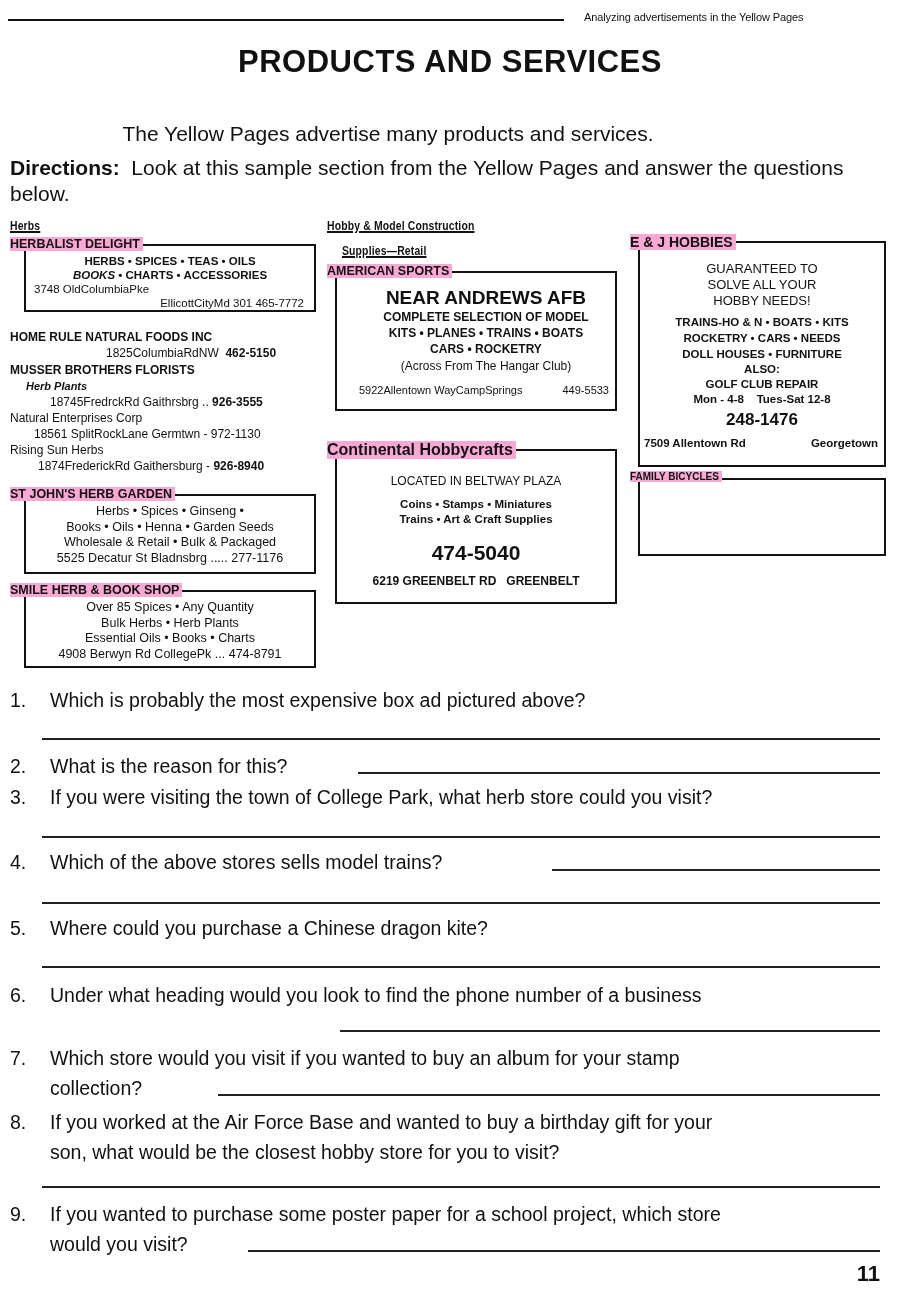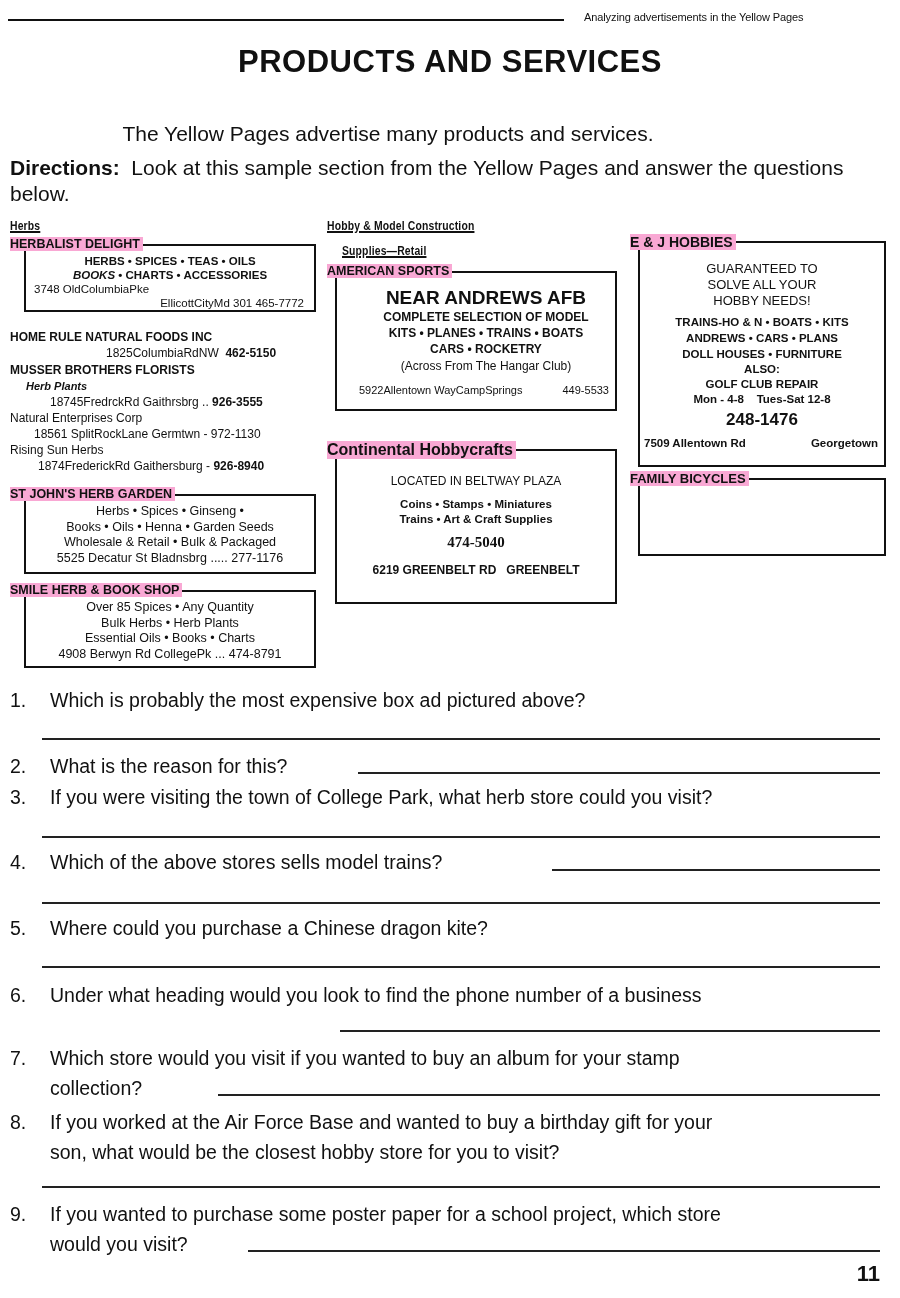--- a/index.html
+++ b/index.html
@@ -107,47 +107,47 @@
     </div>
   </div>
 </div>
 
 <div class="ad" style="left:335px; top:449px; width:282px; height:155px;">
   <div class="ad-name" style="left:-10px; top:-10px; font-size:16px;">Continental Hobbycrafts</div>
   <div class="ad-body" style="padding-top:22px;">
     <div style="font-size:12px; line-height:16px;">LOCATED IN BELTWAY PLAZA</div>
     <div class="b" style="font-size:11.5px; line-height:15px; margin-top:8px;">Coins • Stamps • Miniatures</div>
     <div class="b" style="font-size:11.5px; line-height:15px;">Trains • Art &amp; Craft Supplies</div>
-    <div class="b" style="font-size:15px; line-height:24px; margin-top:3px;font-family:Liberation Serif, serif;">474-5040</div>
+    <div class="b" style="font-size:21px; line-height:24px; margin-top:14px;">474-5040</div>
     <div class="b" style="font-size:12px; line-height:16px; margin-top:8px; white-space:pre;">6219 GREENBELT RD   GREENBELT</div>
   </div>
 </div>
 
 <div class="ad" style="left:638px; top:241px; width:248px; height:226px;">
   <div class="ad-name" style="left:-10px; top:-9px; font-size:14px;">E &amp; J HOBBIES</div>
   <div class="ad-body" style="padding-top:18px;">
     <div style="font-size:13px; line-height:16px;">GUARANTEED TO</div>
     <div style="font-size:13px; line-height:16px;">SOLVE ALL YOUR</div>
     <div style="font-size:13px; line-height:16px;">HOBBY NEEDS!</div>
     <div class="b" style="font-size:11.5px; line-height:16px; margin-top:5px;">TRAINS-HO &amp; N • BOATS • KITS</div>
-    <div class="b" style="font-size:11.5px; line-height:16px;">ANDREWS • CARS • PLANS</div>
+    <div class="b" style="font-size:11.5px; line-height:16px;">ROCKETRY • CARS • NEEDS</div>
     <div class="b" style="font-size:11.5px; line-height:16px;">DOLL HOUSES • FURNITURE</div>
     <div class="b" style="font-size:11.5px; line-height:15px;">ALSO:</div>
     <div class="b" style="font-size:11.5px; line-height:15px;">GOLF CLUB REPAIR</div>
     <div class="b" style="font-size:11.5px; line-height:15px;"><span>Mon - 4-8</span>&nbsp;&nbsp;&nbsp;&nbsp;<span>Tues-Sat 12-8</span></div>
     <div class="b" style="font-size:17px; line-height:26px;">248-1476</div>
     <div class="b" style="display:flex; justify-content:space-between; padding:3px 6px 0 4px; font-size:11.5px;">
       <span>7509 Allentown Rd</span>
       <span>Georgetown</span>
     </div>
   </div>
 </div>
 
 <div class="ad" style="left:638px; top:478px; width:248px; height:78px;">
-  <div class="ad-name" style="left:-10px; top:-9px; font-size:13px;">FAMILY BICYCLES</div>
+  <div class="ad-name" style="left:-10px; top:-9px; font-size:10px;">FAMILY BICYCLES</div>
 </div>
 
 <div class="q" style="top:685px;">
   <span class="num">1.</span>
   <span class="txt">Which is probably the most expensive box ad pictured above?</span>
 </div>
 <div class="ans-line" style="left:42px; top:738px; width:838px;"></div>
 
 <div class="q" style="top:751px;">
   <span class="num">2.</span>

